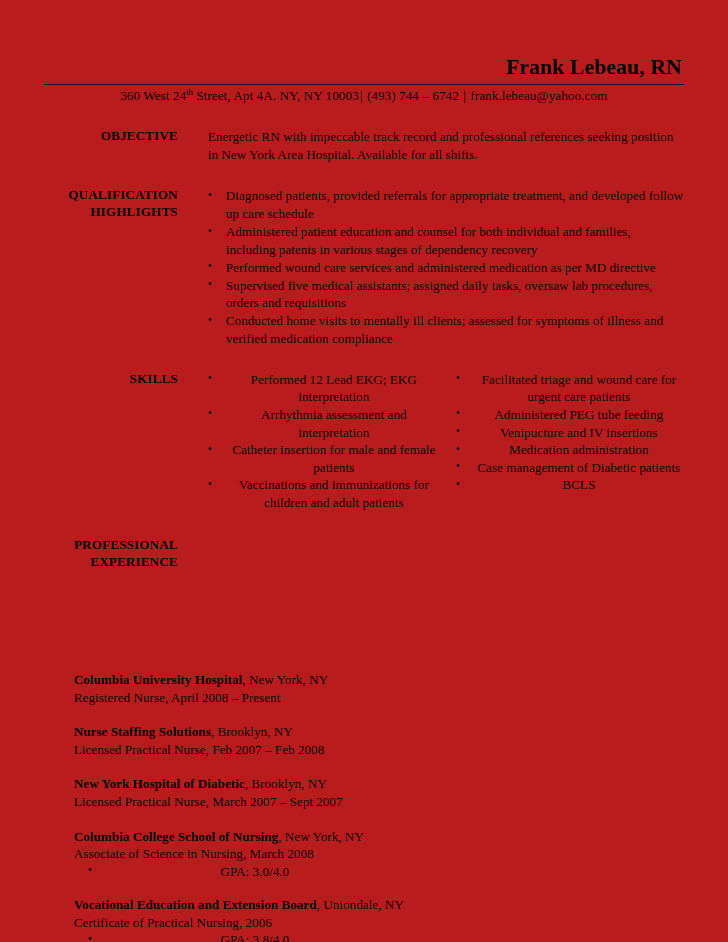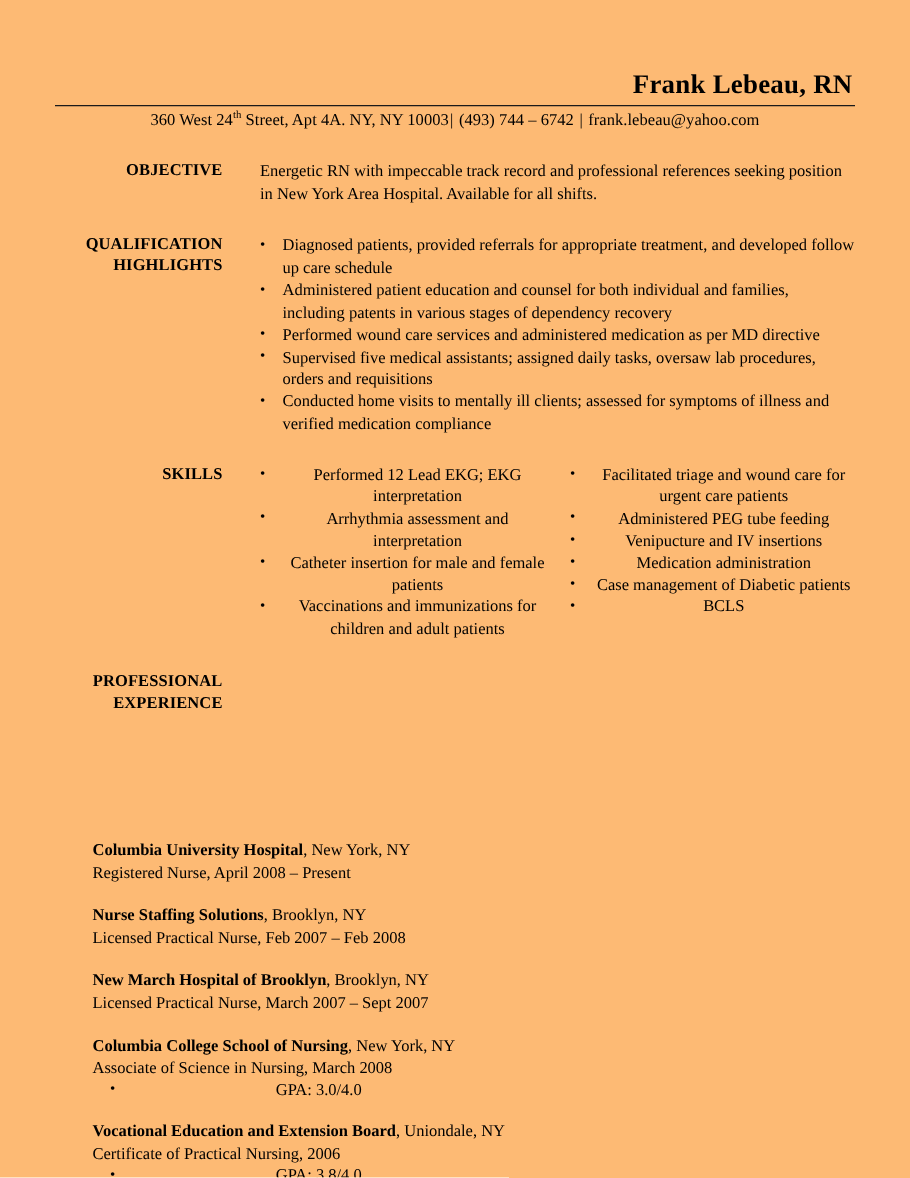--- a/index.html
+++ b/index.html
@@ -11,21 +11,21 @@
     width: 728px;
     height: 942px;
     font-family: "Liberation Serif", "DejaVu Serif", serif;
     color: #000000;
     -webkit-font-smoothing: antialiased;
   }
   .page {
     position: relative;
     width: 728px;
     height: 942px;
-    background: #fdba74;
+    background: #b91c1c;
     box-sizing: border-box;
     padding: 0;
     overflow: hidden;
   }
   .content {
     position: absolute;
     left: 44px;
     top: 0;
     width: 640px;
   }
@@ -235,21 +235,21 @@
           <div class="entry-org"><b>Columbia University Hospital</b><span>, New York, NY</span></div>
           <div class="entry-role">Registered Nurse, April 2008 – Present</div>
         </div>
 
         <div class="entry">
           <div class="entry-org"><b>Nurse Staffing Solutions</b><span>, Brooklyn, NY</span></div>
           <div class="entry-role">Licensed Practical Nurse, Feb 2007 – Feb 2008</div>
         </div>
 
         <div class="entry">
-          <div class="entry-org"><b>New March Hospital of Brooklyn</b><span>, Brooklyn, NY</span></div>
+          <div class="entry-org"><b>New York Hospital of Diabetic</b><span>, Brooklyn, NY</span></div>
           <div class="entry-role">Licensed Practical Nurse, March 2007 – Sept 2007</div>
         </div>
 
 
         <div class="entry edu-first">
           <div class="entry-org"><b>Columbia College School of Nursing</b><span>, New York, NY</span></div>
           <div class="entry-role">Associate of Science in Nursing, March 2008</div>
           <ul class="bullets tight">
             <li>GPA: 3.0/4.0</li>
           </ul>

